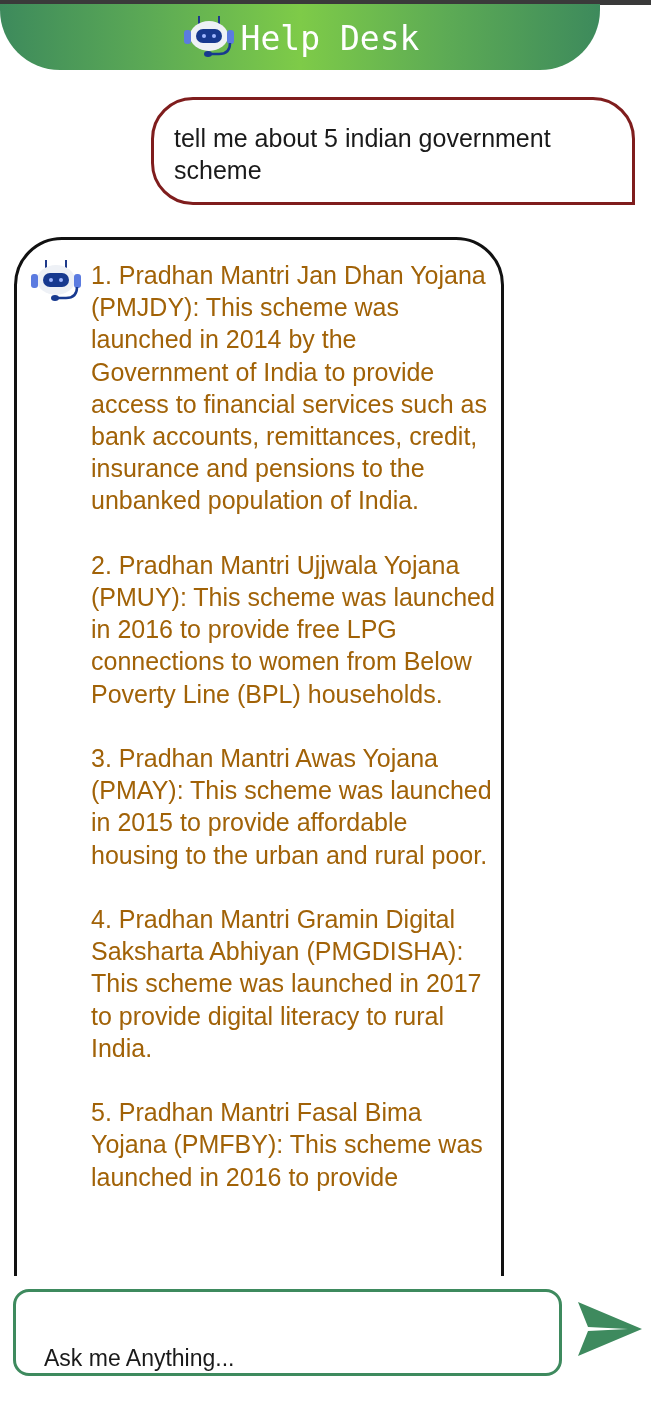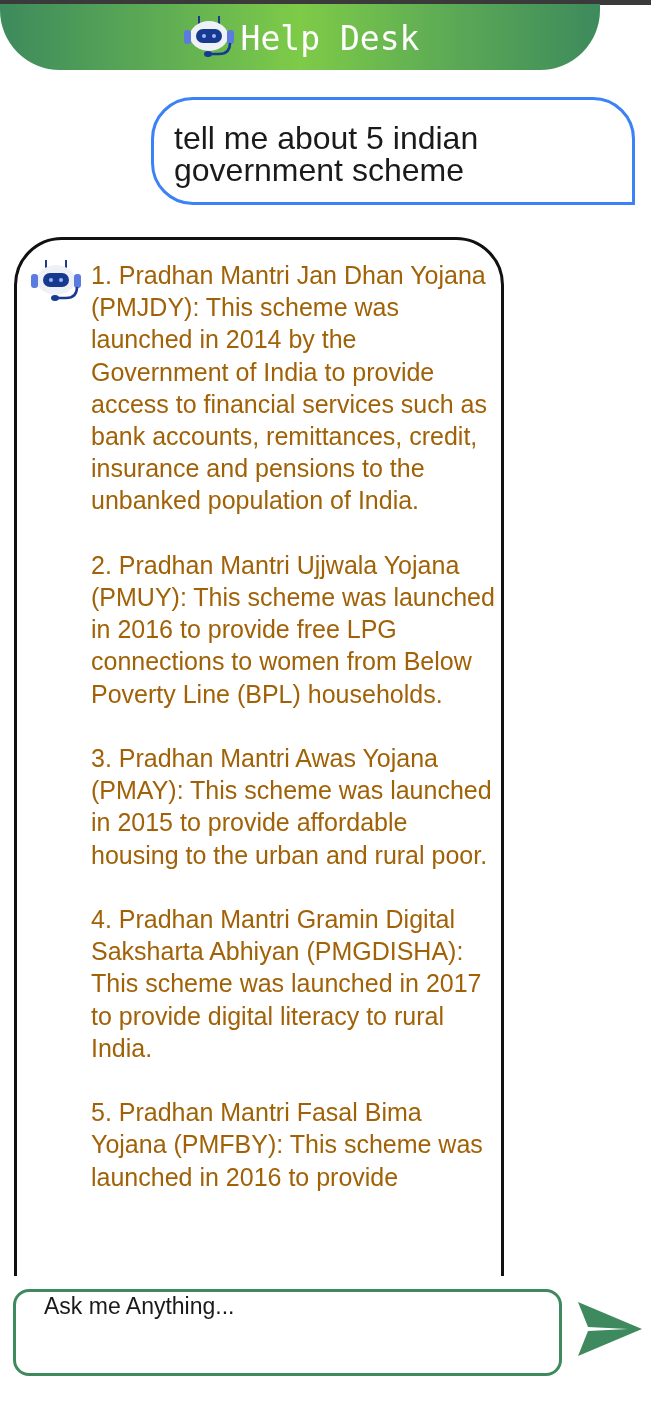--- a/index.html
+++ b/index.html
@@ -18,36 +18,36 @@
   }
   .header-inner { display: flex; align-items: center; gap: 4px; margin-top: 2px; }
   .header-title {
     font-family: "DejaVu Sans Mono", "Liberation Mono", monospace;
     font-size: 33px; color: #ffffff; letter-spacing: 0px;
   }
   .bot-icon { display: inline-block; }
   .chat { position: absolute; left: 0; top: 70px; width: 651px; height: 1206px; overflow: hidden; }
   .user-bubble {
     position: absolute; left: 151px; top: 27px; width: 484px; height: 108px;
-    border: 3px solid #3b82f6; border-radius: 42px 42px 0 42px; box-sizing: border-box;
-    padding: 22px 20px 0 20px; font-size: 32px; line-height: 32px; color: #1a1a1a;
+    border: 3px solid #7f1d1d; border-radius: 42px 42px 0 42px; box-sizing: border-box;
+    padding: 22px 20px 0 20px; font-size: 25px; line-height: 32px; color: #1a1a1a;
   }
   .bot-bubble {
     position: absolute; left: 14px; top: 167px; width: 490px; height: 1200px;
     border: 3px solid #111111; border-radius: 48px 48px 0 0; box-sizing: border-box;
   }
   .bot-avatar { position: absolute; left: 11px; top: 16px; }
   .bot-text {
     position: absolute; left: 74px; top: 19px; width: 405px;
     font-size: 25px; line-height: 32.2px; color: #a16207; white-space: pre-wrap;
   }
   .input-bar {
     position: absolute; left: 13px; top: 1289px; width: 549px; height: 87px;
     border: 3px solid #3e8a5e; border-radius: 16px; box-sizing: border-box;
-    display: flex; align-items: flex-start; padding-left: 26px; background: #fff;
+    display: flex; align-items: flex-end; padding-left: 26px; background: #fff;
   }
   .input-bar input {
     border: none; outline: none; font-size: 23px; width: 100%;
     font-family: "Liberation Sans", "DejaVu Sans", sans-serif; color: #1a1a1a; background: transparent;
   }
   .input-bar input::placeholder { color: #1a1a1a; }
   .send-button {
     position: absolute; left: 576px; top: 1300px; width: 66px; height: 58px;
     cursor: pointer; background: transparent; border: none; padding: 0;
   }

